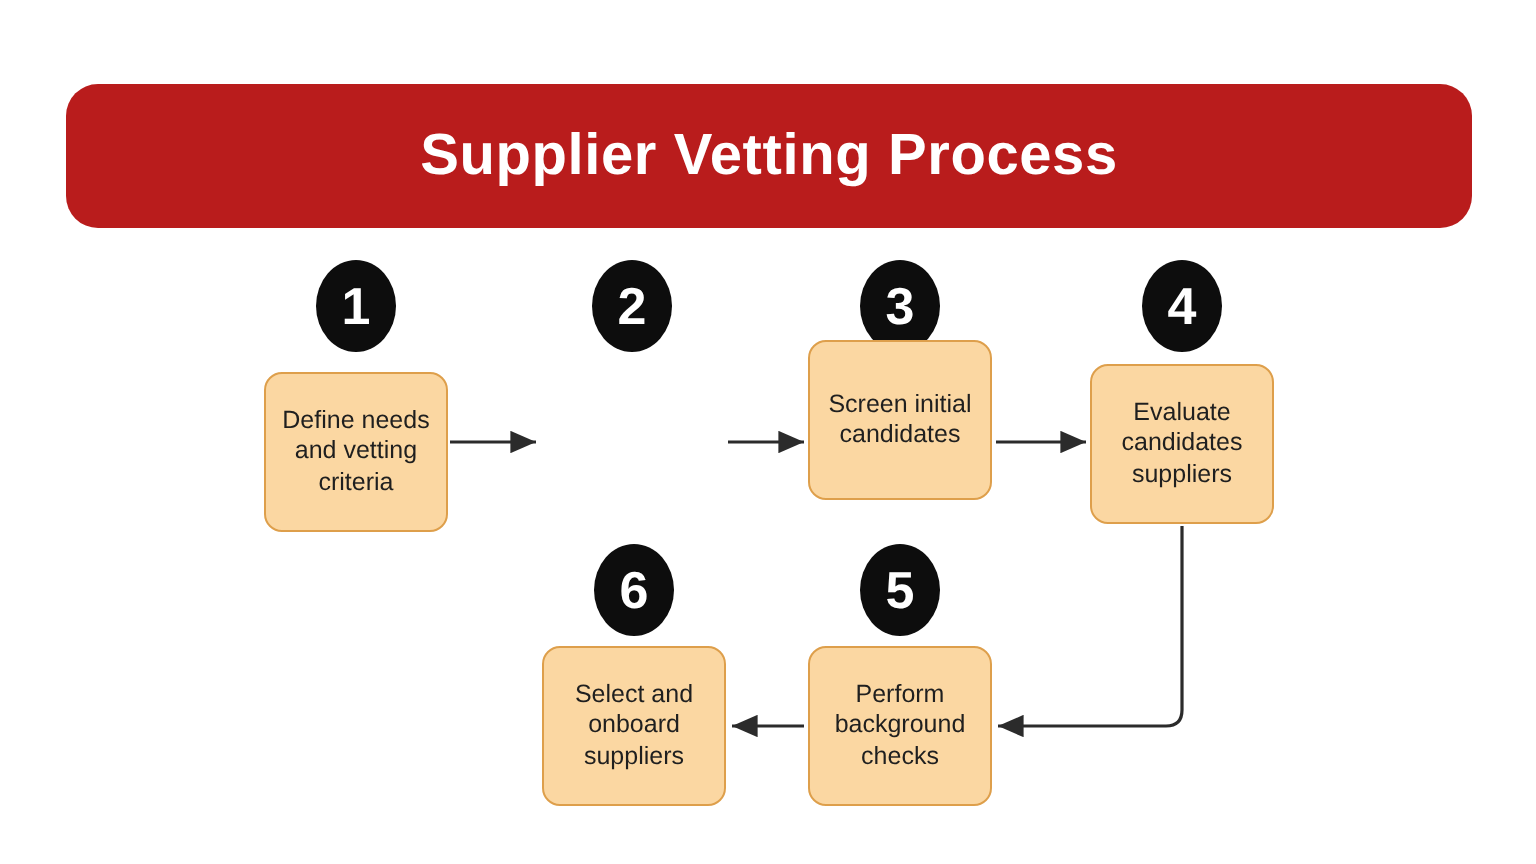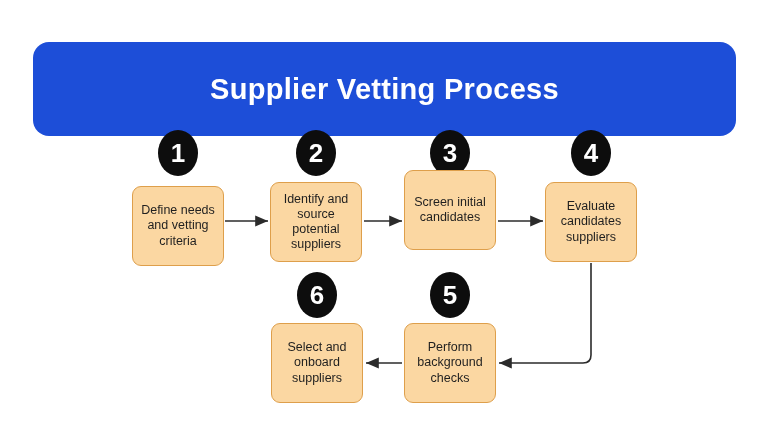--- a/index.html
+++ b/index.html
@@ -7,22 +7,22 @@
     position: relative;
     width: 768px;
     height: 432px;
     background: #ffffff;
     font-family: "Liberation Sans", sans-serif;
     overflow: hidden;
   }
   .header {
     position: absolute;
     left: 33px; top: 42px;
-    width: 703px; height: 94px;
-    background: #1d4ed8;
+    width: 703px; height: 72px;
+    background: #b91c1c;
     border-radius: 16px;
     display: flex; align-items: center; justify-content: center;
   }
   .header .title {
     color: #ffffff;
     font-size: 29px;
     font-weight: 700;
     letter-spacing: 0.3px;
     margin: 0;
   }
@@ -90,23 +90,20 @@
   <div class="badge c1">1</div>
   <div class="badge c2">2</div>
   <div class="badge c3">3</div>
   <div class="badge c4">4</div>
   <div class="badge c5">5</div>
   <div class="badge c6">6</div>
 
   <div class="box b1">
     <span>Define needs and vetting criteria</span>
   </div>
-  <div class="box b2">
-    <span>Identify and source potential suppliers</span>
-  </div>
   <div class="box b3">
     <span>Screen initial candidates</span>
   </div>
   <div class="box b4">
     <span>Evaluate candidates suppliers</span>
   </div>
   <div class="box b6">
     <span>Select and onboard suppliers</span>
   </div>
   <div class="box b5">

